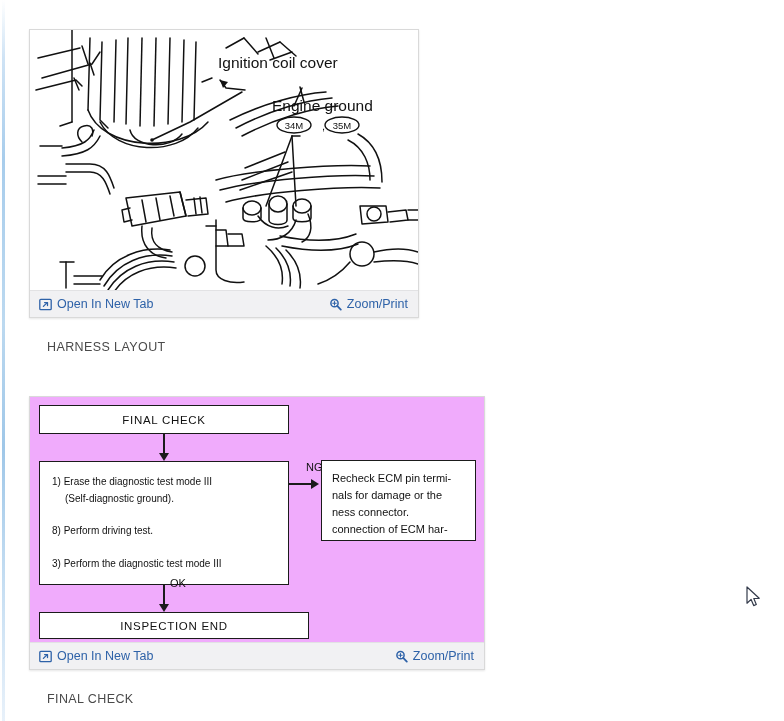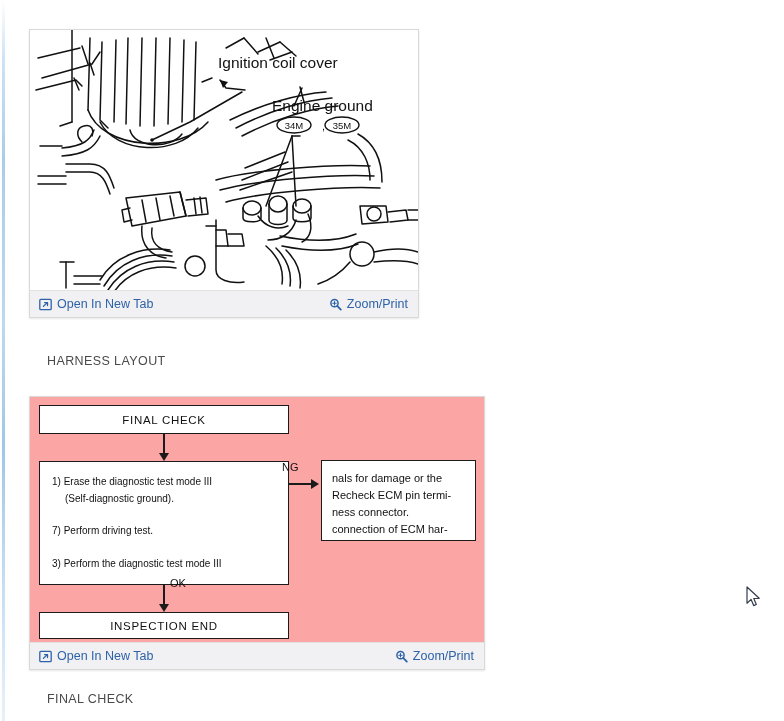--- a/index.html
+++ b/index.html
@@ -39,21 +39,21 @@
   
   .figure-card {
     position: absolute;
     background: #ffffff;
     border: 1px solid #d9d9d9;
     box-sizing: border-box;
     box-shadow: 0 1px 2px rgba(0,0,0,0.10);
   }
   .figure-card .fig-image {
     position: relative;
-    background: #fca5a5;
+    background: #f0abfc;
     overflow: hidden;
   }
   .figure-card .fig-toolbar {
     height: 27px;
     background: #f1f1f3;
     border-top: 1px solid #e2e2e4;
     display: flex;
     align-items: center;
     justify-content: space-between;
     padding: 0 10px 0 9px;
@@ -305,55 +305,55 @@
             <circle cx="5.5" cy="5.2" r="3.6" fill="none" stroke="#2e62a8" stroke-width="1.5"></circle>
             <path d="M8.2 7.9 L11.8 11.6" stroke="#2e62a8" stroke-width="1.8" stroke-linecap="round"></path>
             <path d="M5.5 3.5 L5.5 6.9 M3.8 5.2 L7.2 5.2" stroke="#2e62a8" stroke-width="1.1" stroke-linecap="round"></path>
           </svg>
         </span>
         <span>Zoom/Print</span>
       </span>
     </div>
   </div>
 
-  <div class="fig-caption" style="left:47px; top:354px;">HARNESS LAYOUT</div>
+  <div class="fig-caption" style="left:47px; top:340px;">HARNESS LAYOUT</div>
 
   <div class="figure-card" style="left:29px; top:396px; width:456px; height:274px;">
 
     <div class="fig-image fc-wrap" style="width:454px; height:245px;">
 
       <div class="fc-box center" style="left:9px; top:8px; width:250px; height:29px;">FINAL CHECK</div>
 
       <div class="fc-line-v" style="left:133px; top:37px; height:22px;"></div>
       <div class="fc-arrow-down" style="left:129px; top:56px;"></div>
 
       <div class="fc-box body" style="left:9px; top:64px; width:250px; height:124px;">
         <span>1) Erase the diagnostic test mode III</span>
         <span class="indent">(Self-diagnostic ground).</span>
         <span class="indent" style="height:16px;">&nbsp;</span>
-        <span>7) Perform driving test.</span>
+        <span>8) Perform driving test.</span>
         <span style="display:block;margin-top:16px;">3) Perform the diagnostic test mode III</span>
       </div>
 
-      <div class="fc-label" style="left:252px; top:64px;">NG</div>
+      <div class="fc-label" style="left:276px; top:64px;">NG</div>
       <div class="fc-line-h" style="left:259px; top:86px; width:24px;"></div>
       <div class="fc-arrow-right" style="left:281px; top:82px;"></div>
 
       <div class="fc-box right" style="left:291px; top:63px; width:155px; height:81px;">
+        <span style="display:block;">Recheck ECM pin termi-</span>
         <span style="display:block;">nals for damage or the</span>
-        <span style="display:block;">Recheck ECM pin termi-</span>
         <span style="display:block;">ness connector.</span>
         <span style="display:block;">connection of ECM har-</span>
       </div>
 
       <div class="fc-line-v" style="left:133px; top:188px; height:22px;"></div>
       <div class="fc-arrow-down" style="left:129px; top:207px;"></div>
       <div class="fc-label" style="left:140px; top:180px;">OK</div>
 
-      <div class="fc-box center" style="left:9px; top:215px; width:250px; height:27px;">INSPECTION END</div>
+      <div class="fc-box center" style="left:9px; top:215px; width:270px; height:27px;">INSPECTION END</div>
     </div>
 
     <div class="fig-toolbar">
       <span class="tool-link">
         <span class="ic">
           <svg width="13" height="13" viewBox="0 0 13 13" xmlns="http://www.w3.org/2000/svg">
             <rect x="0.8" y="1.3" width="11.4" height="10.4" rx="1" fill="none" stroke="#2e62a8" stroke-width="1.3"></rect>
             <path d="M4.4 8.4 L8.2 4.6" stroke="#2e62a8" stroke-width="1.3" stroke-linecap="round"></path>
             <path d="M5.6 4.6 L8.5 4.6 L8.5 7.5" fill="none" stroke="#2e62a8" stroke-width="1.3" stroke-linecap="round" stroke-linejoin="round"></path>
           </svg>

